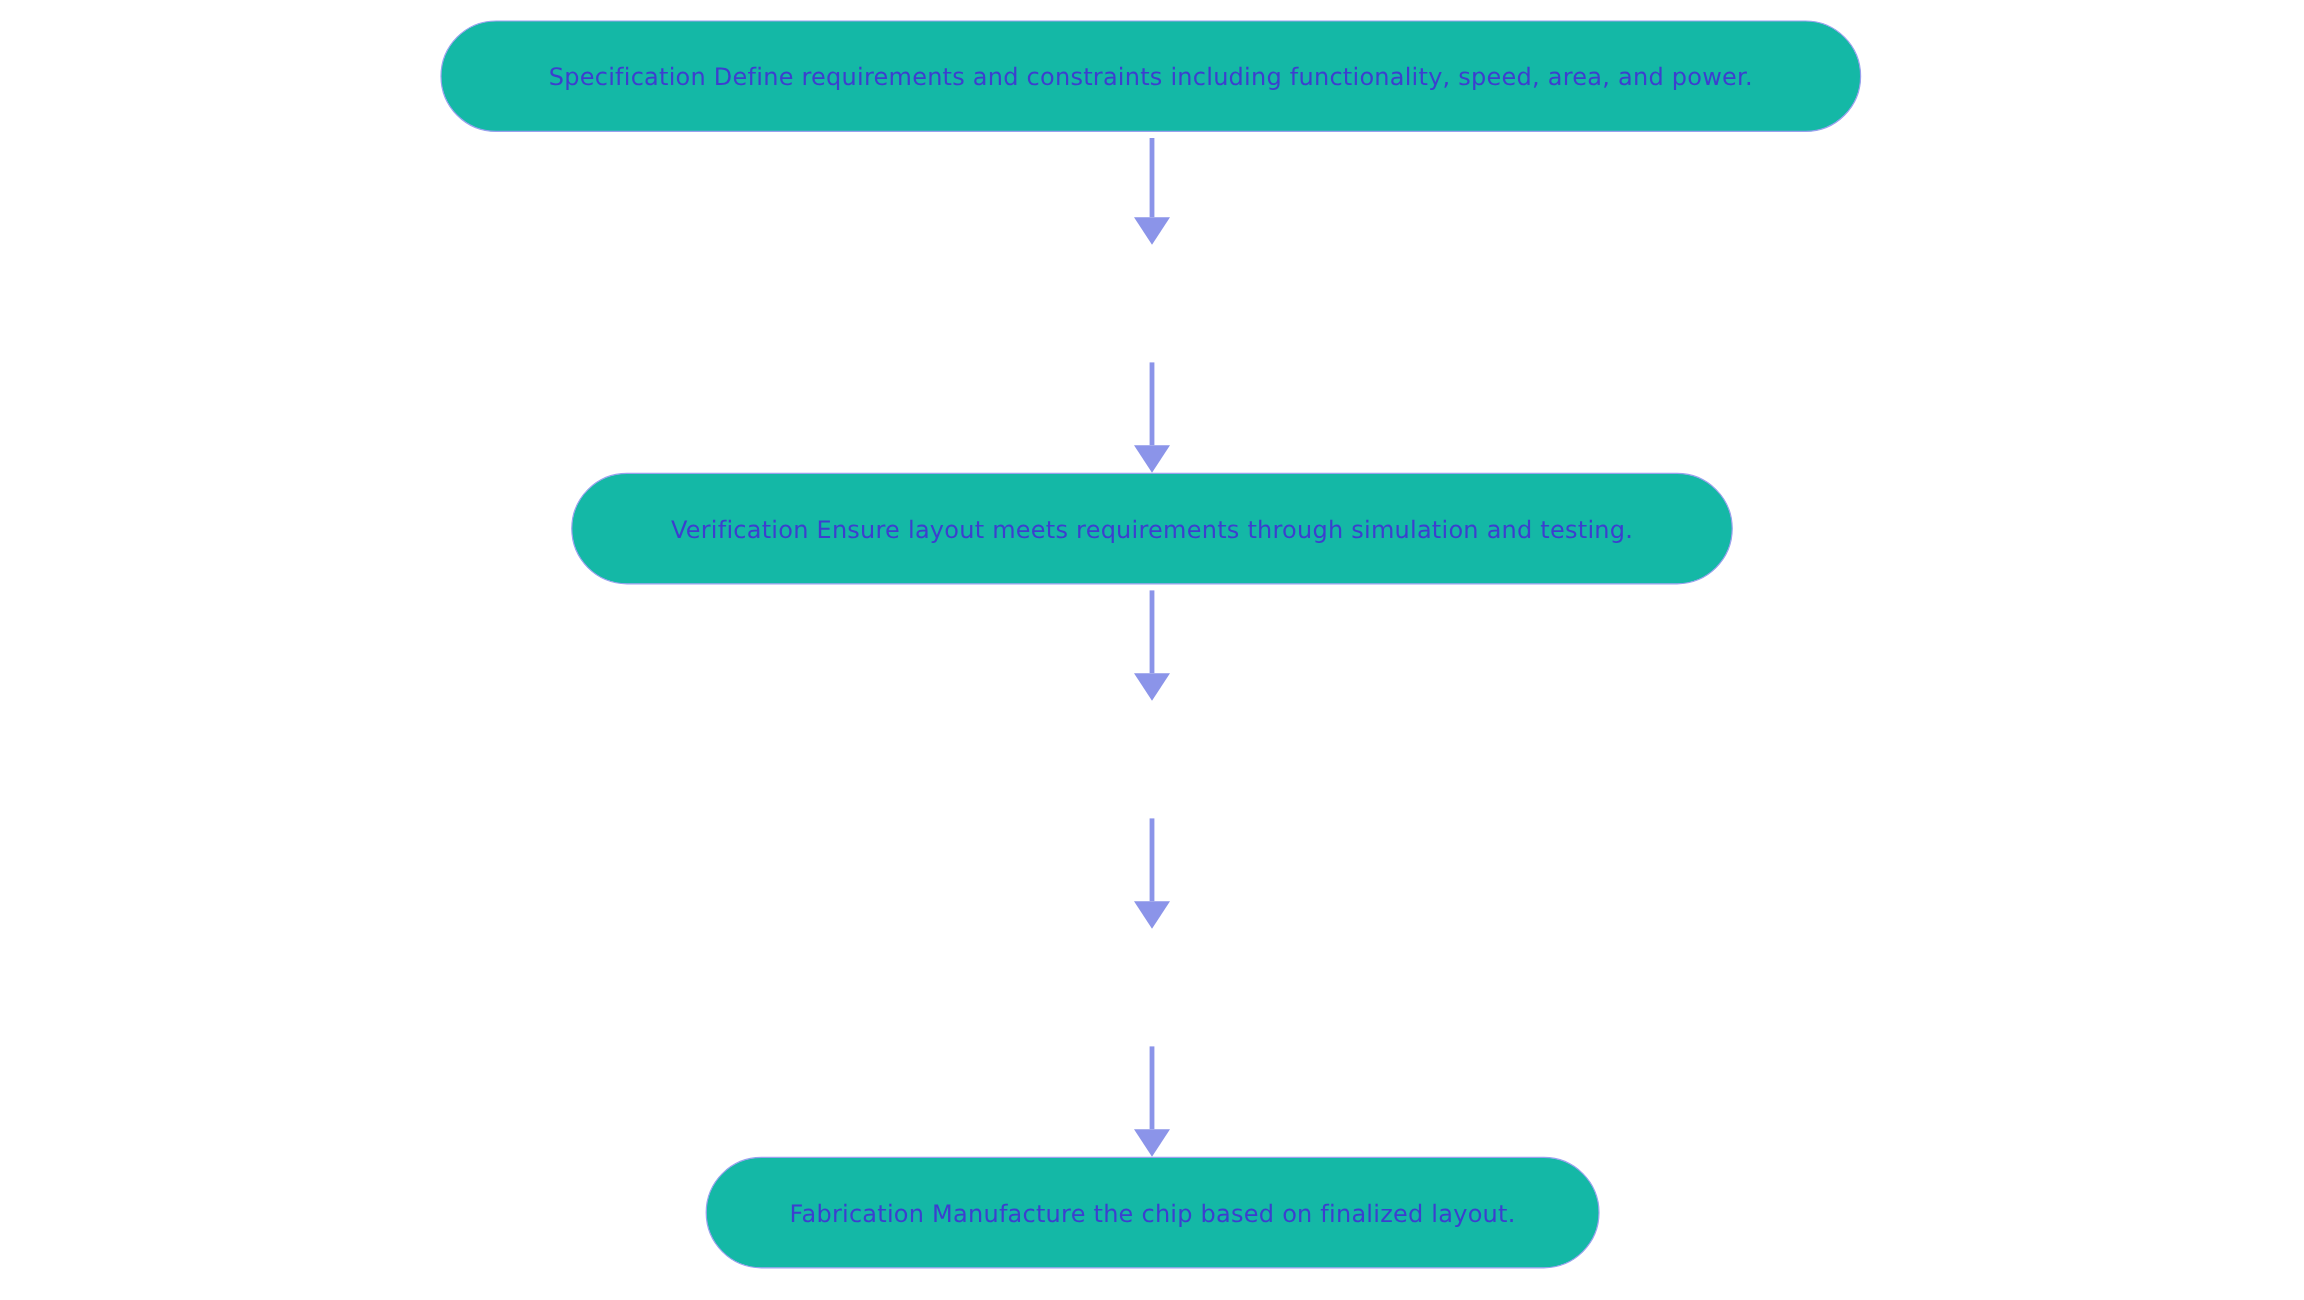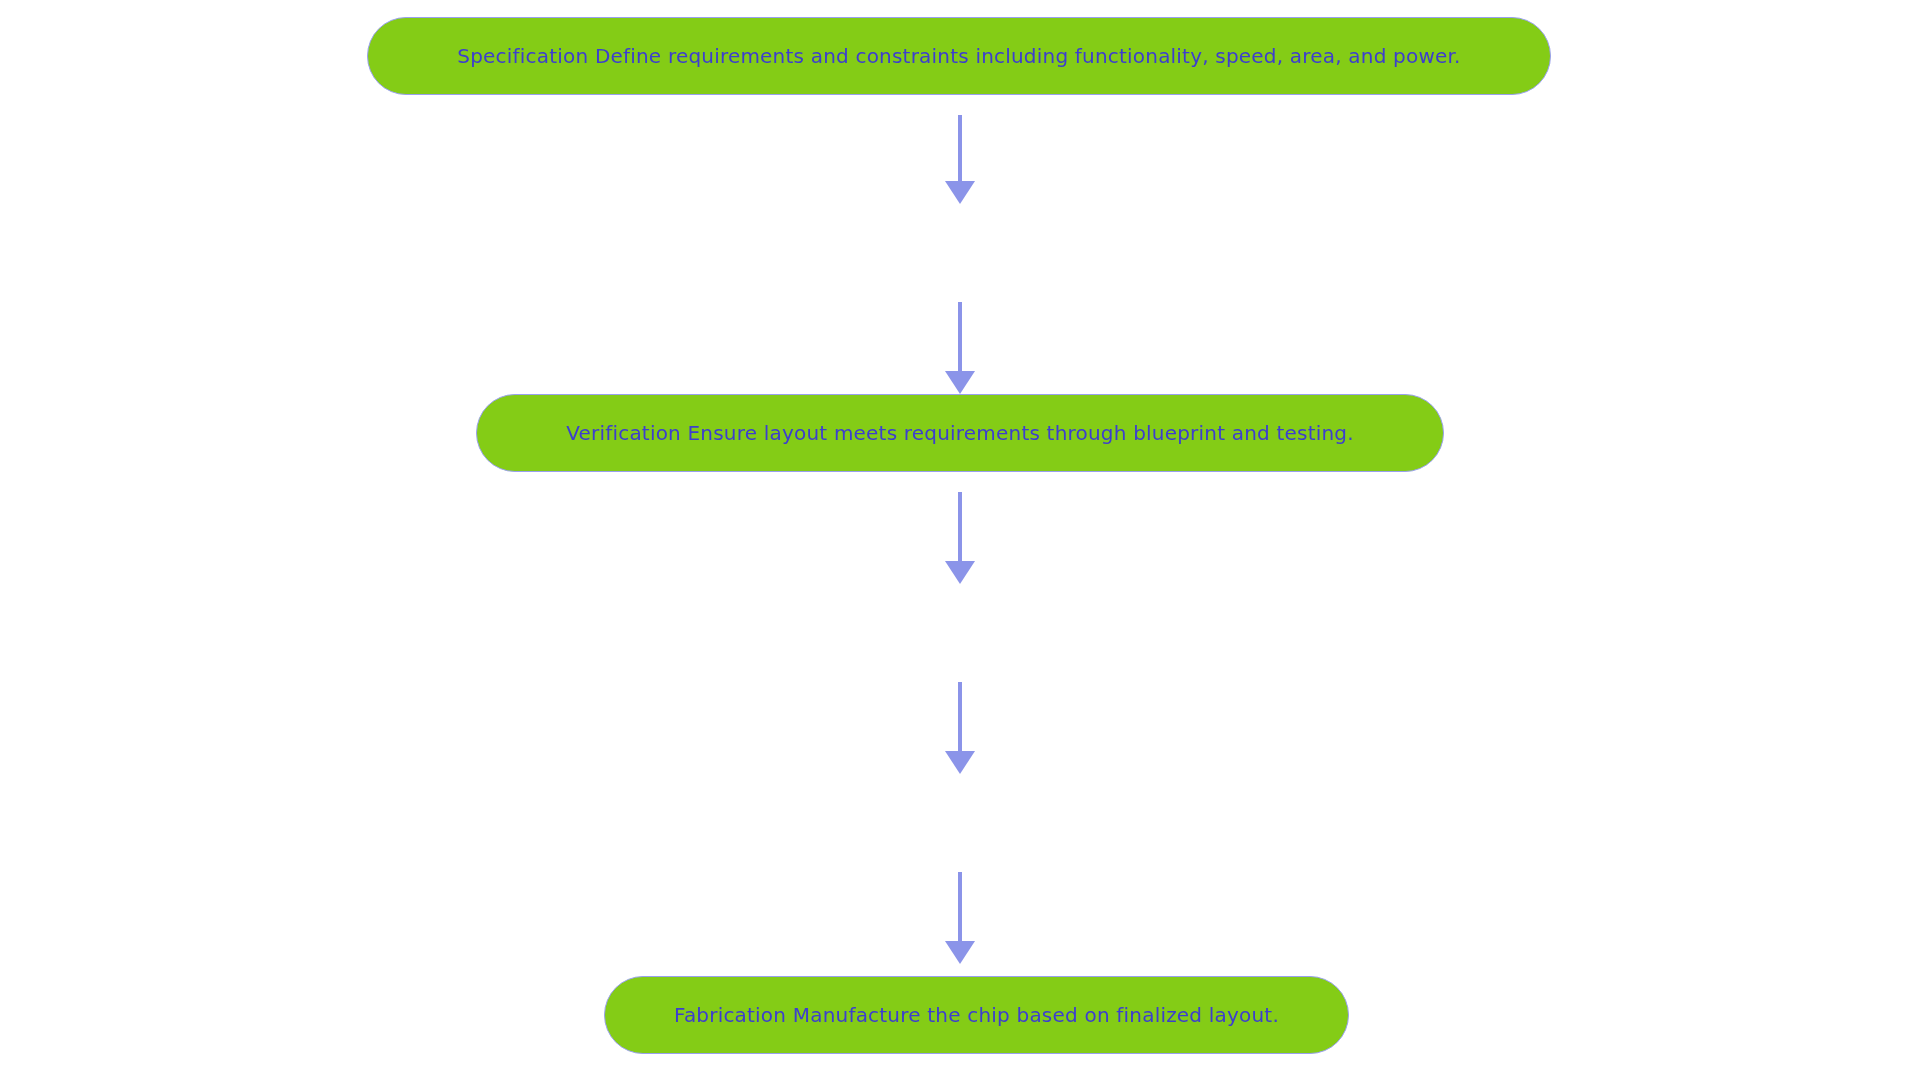--- a/index.html
+++ b/index.html
@@ -14,23 +14,23 @@
     overflow: hidden;
     font-family: "DejaVu Sans", "Liberation Sans", sans-serif;
   }
   .canvas {
     position: absolute;
     inset: 0;
   }
   .node {
     position: absolute;
     box-sizing: border-box;
-    height: 78px;
+    height: 93px;
     border-radius: 49px;
-    background: #84cc16;
+    background: #14b8a6;
     border: 1.5px solid #99a0ee;
     display: flex;
     align-items: center;
     justify-content: center;
     text-align: center;
     padding: 0 34px;
   }
   .node-label {
     color: #3d3ecf;
     font-size: 20px;
@@ -71,37 +71,37 @@
     <span class="arrow-head"></span>
   </div>
 
 
   <div class="arrow" style="left:945px; top:302px; height:92px;">
     <span class="arrow-line"></span>
     <span class="arrow-head"></span>
   </div>
 
   <div class="node" style="left:476px; top:394px; width:968px;">
-    <span class="node-label">Verification Ensure layout meets requirements through blueprint and testing.</span>
+    <span class="node-label">Verification Ensure layout meets requirements through simulation and testing.</span>
   </div>
 
   <div class="arrow" style="left:945px; top:492px; height:92px;">
     <span class="arrow-line"></span>
     <span class="arrow-head"></span>
   </div>
 
 
   <div class="arrow" style="left:945px; top:682px; height:92px;">
     <span class="arrow-line"></span>
     <span class="arrow-head"></span>
   </div>
 
 
   <div class="arrow" style="left:945px; top:872px; height:92px;">
     <span class="arrow-line"></span>
     <span class="arrow-head"></span>
   </div>
 
-  <div class="node" style="left:604px; top:964px; width:745px;margin-top:12px;">
+  <div class="node" style="left:588px; top:964px; width:745px;">
     <span class="node-label">Fabrication Manufacture the chip based on finalized layout.</span>
   </div>
 
 </div>
 
 </body></html>

